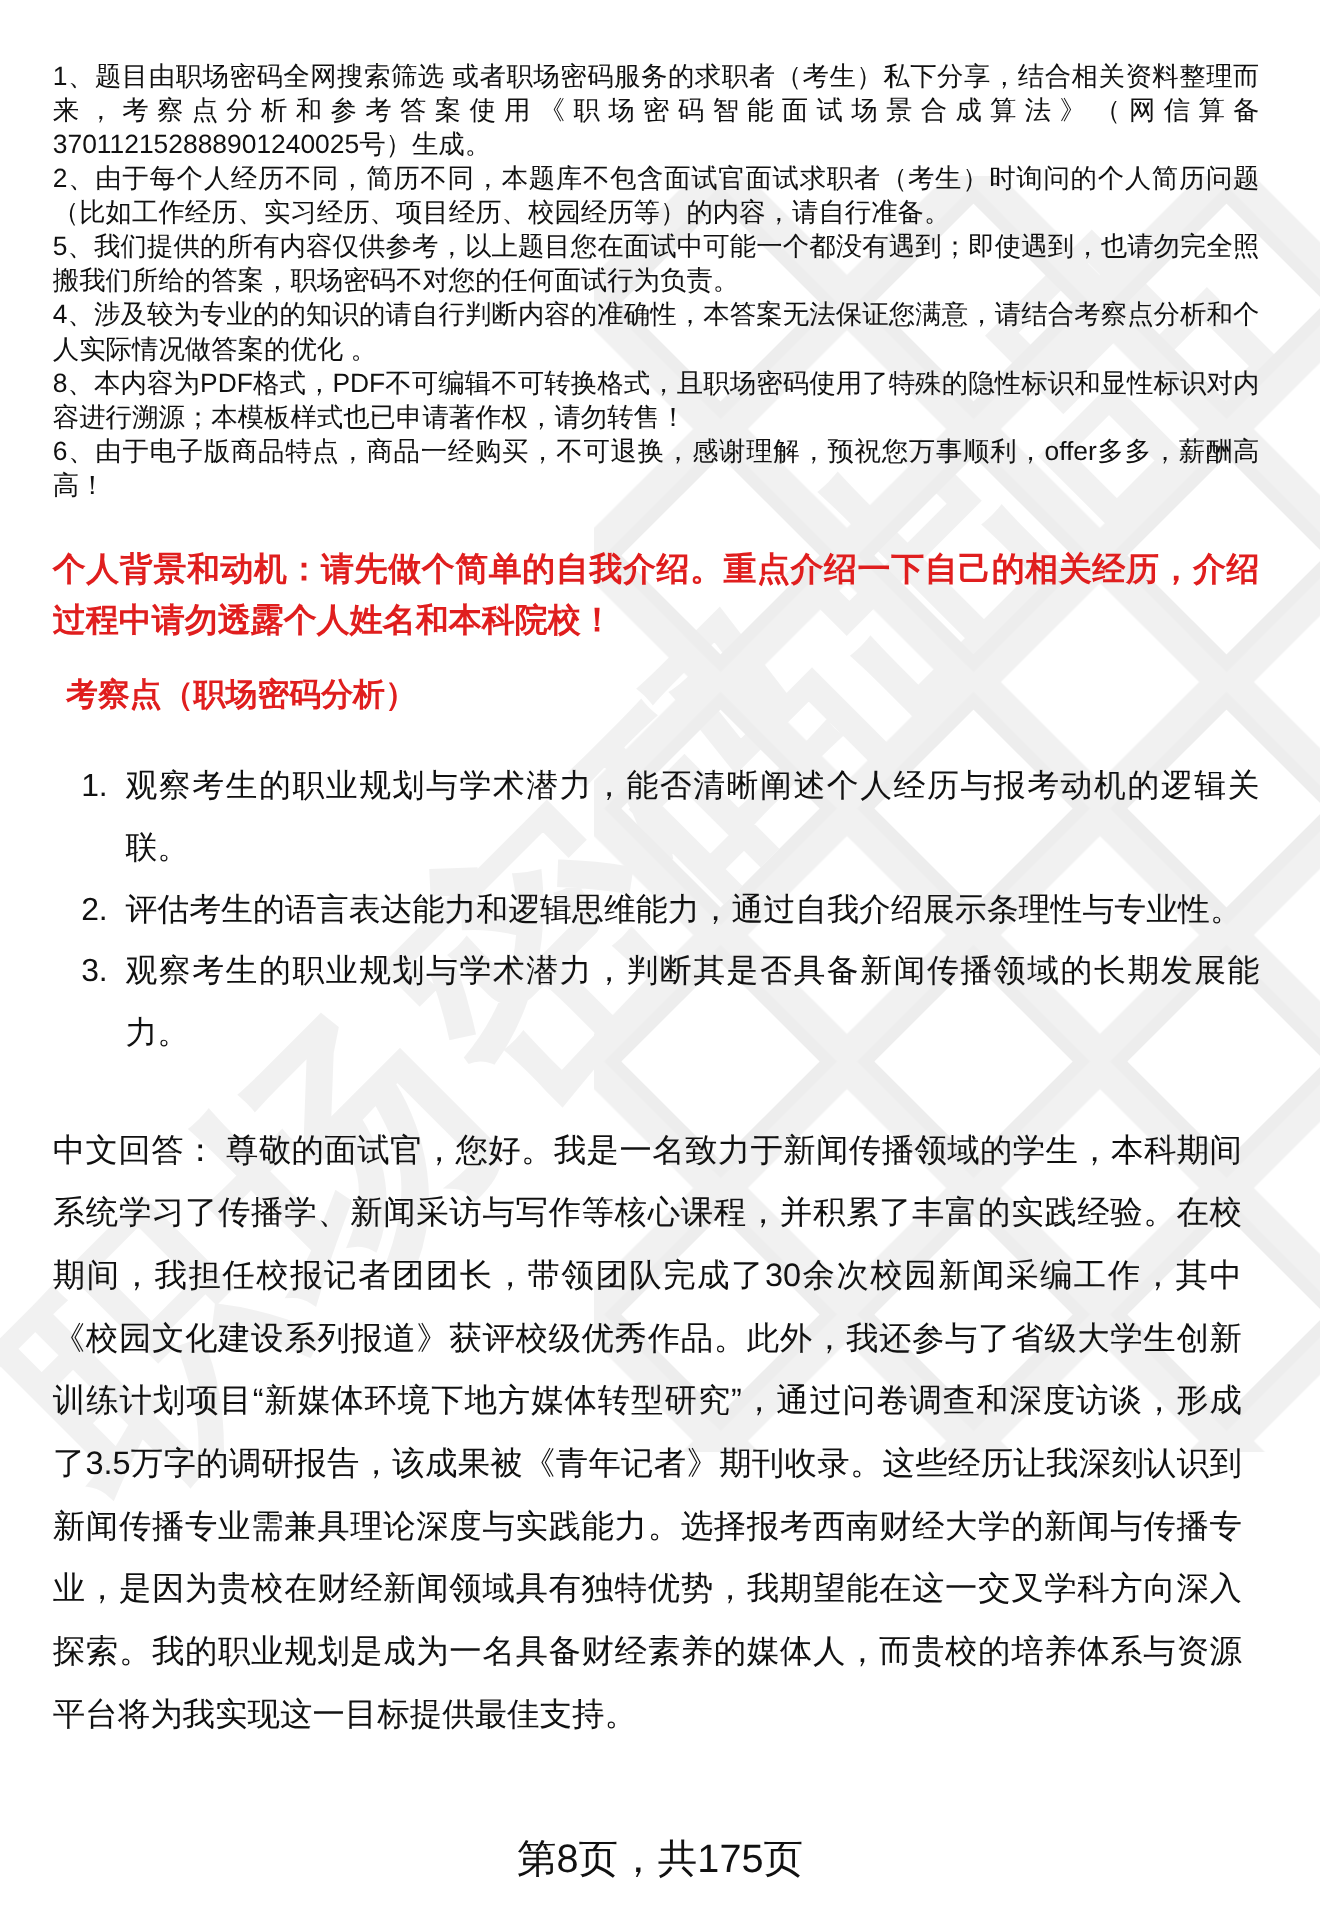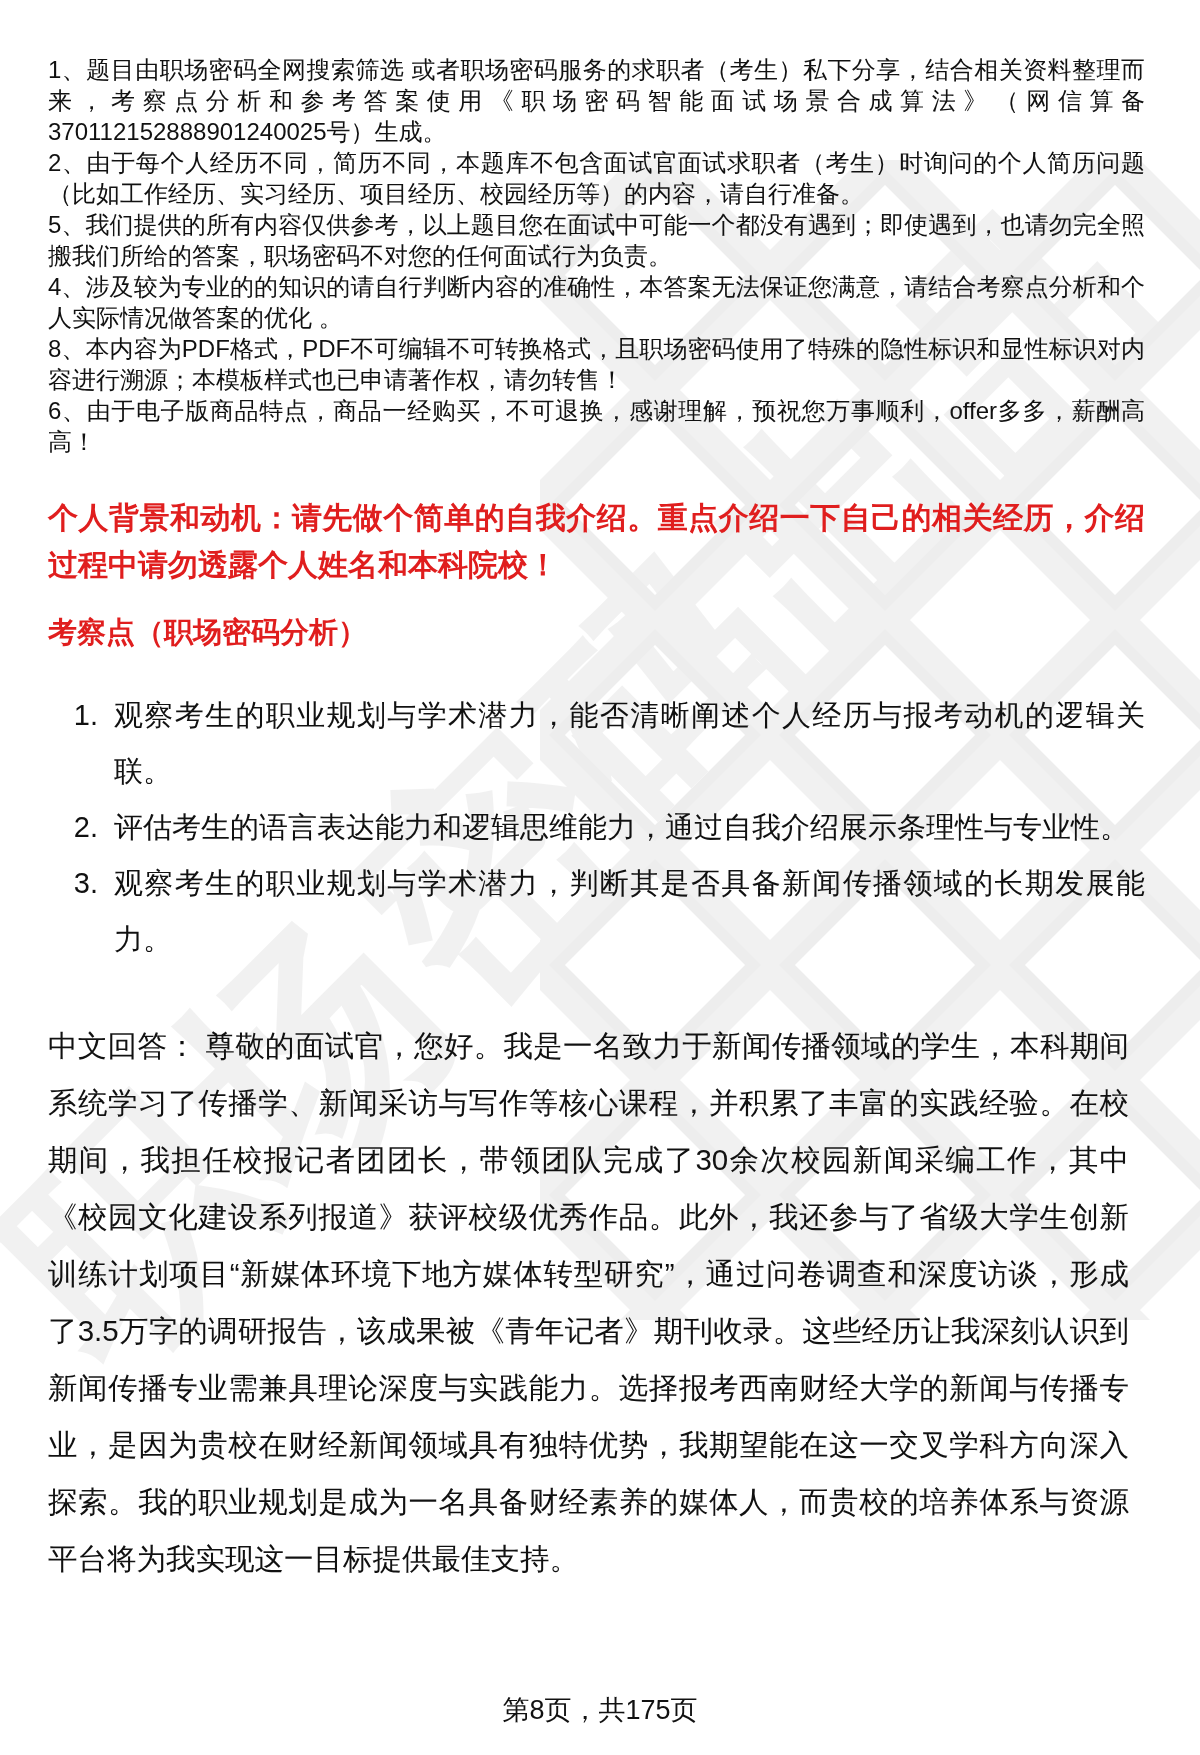--- a/index.html
+++ b/index.html
@@ -52,21 +52,21 @@
   }
   .question {
     margin: 37px 0 0 0;
     color: #e01e1e;
     font-size: 30px;
     font-weight: bold;
     line-height: 47px;
     text-align: justify;
   }
   .analysis-heading {
-    margin: 27px 0 0 0;
+    margin: 27px 0 0 12px;
     color: #e01e1e;
     font-size: 29px;
     font-weight: bold;
     line-height: 34px;
   }
   .analysis-list {
     margin: 38px 0 0 0;
     padding-left: 58px;
     font-size: 29px;
     line-height: 56px;
@@ -77,25 +77,25 @@
     text-align: justify;
   }
   .answer {
     margin: 50px 16px 0 0;
     font-size: 29.5px;
     line-height: 57px;
     text-align: justify;
   }
   .footer {
     position: absolute;
-    bottom: 27px;
+    bottom: 40px;
     left: 0;
     width: 100%;
     text-align: center;
-    font-size: 27px;
+    font-size: 36px;
     color: #111111;
     z-index: 2;
   }
 </style>
 </head>
 <body>
 
 <div class="page">
 
   <div class="watermark-text">职场密码出品</div>

